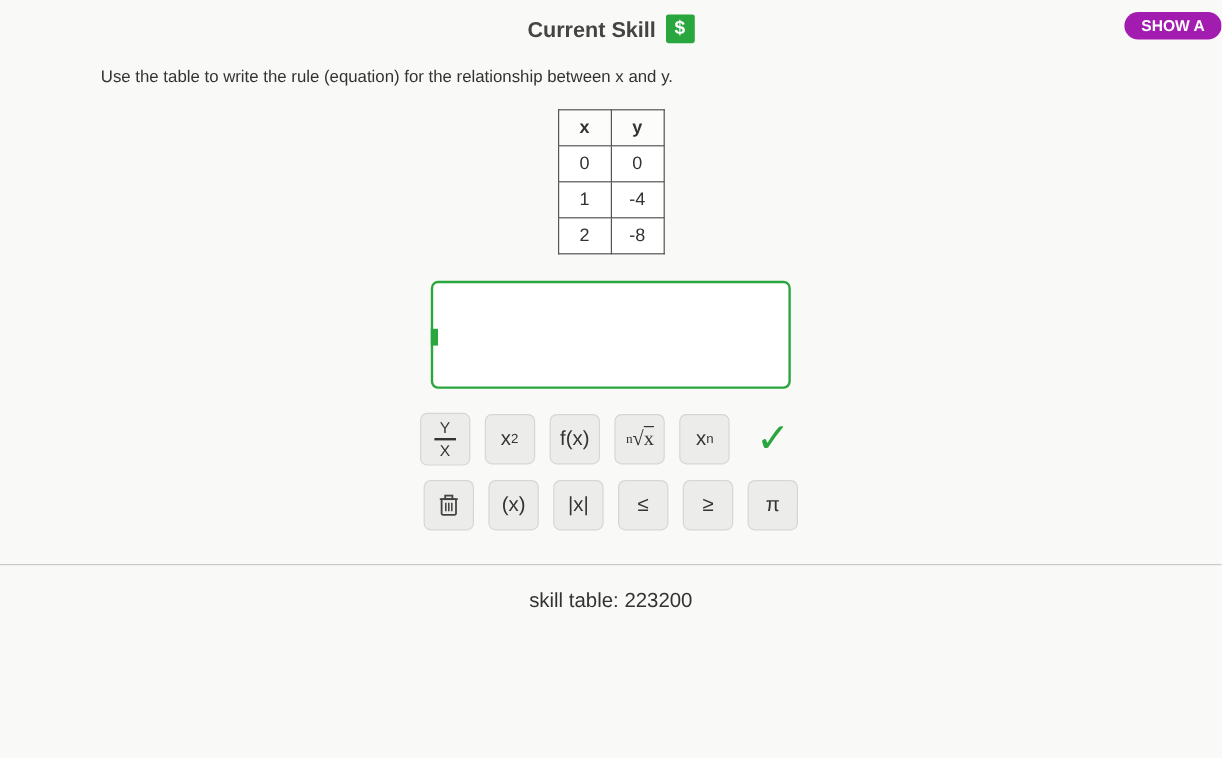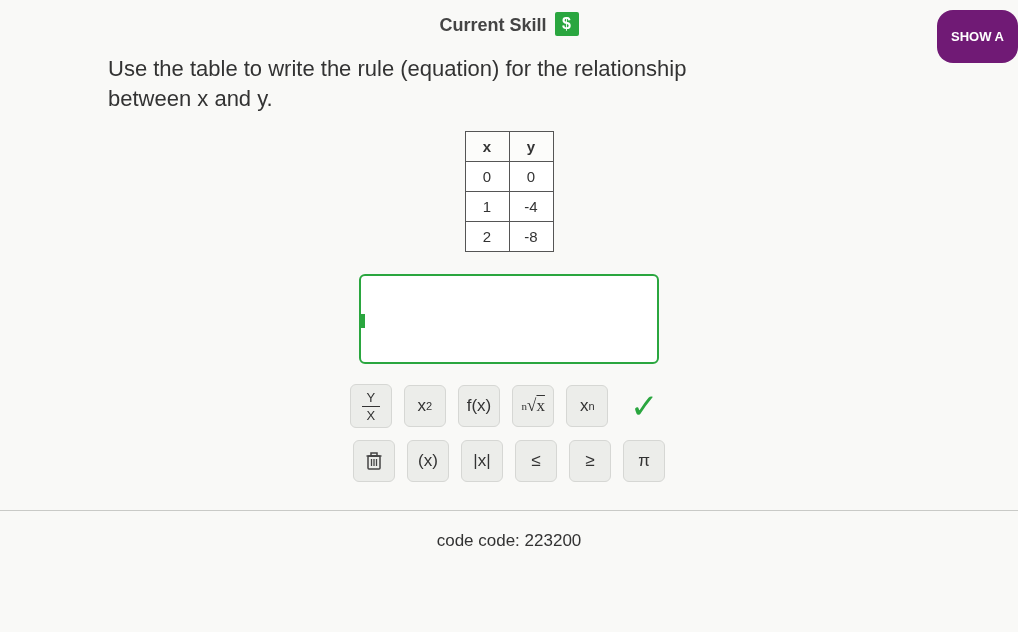--- a/index.html
+++ b/index.html
@@ -33,32 +33,32 @@
       display: inline-flex;
       align-items: center;
       justify-content: center;
       font-size: 16px;
       border-radius: 2px;
     }
     .show-btn {
       position: absolute;
       right: 0;
       top: 10px;
-      background: #701a75;
+      background: #a21caf;
       color: #fff;
-      padding: 19px 14px;
+      padding: 4px 14px;
       border-radius: 16px;
       font-weight: 700;
       font-size: 13px;
       border: none;
     }
     .prompt {
-      margin: 18px 0 0 108px;
+      margin: 18px 0 0 84px;
       max-width: 620px;
-      font-size: 22px;
+      font-size: 14px;
       line-height: 1.35;
       color: #333;
     }
     .table-wrap {
       display: flex;
       justify-content: center;
       margin-top: 18px;
     }
     table.xy {
       border-collapse: collapse;
@@ -240,14 +240,14 @@
     <button class="tool-btn">|x|</button>
     <button class="tool-btn">≤</button>
     <button class="tool-btn">≥</button>
     <button class="tool-btn">π</button>
   </div>
 </div>
 
 <div class="divider"></div>
 
 <div class="skill-code">
-  <span>code code: </span><span>223200</span>
+  <span>skill table: </span><span>223200</span>
 </div>
 
 </body></html>

